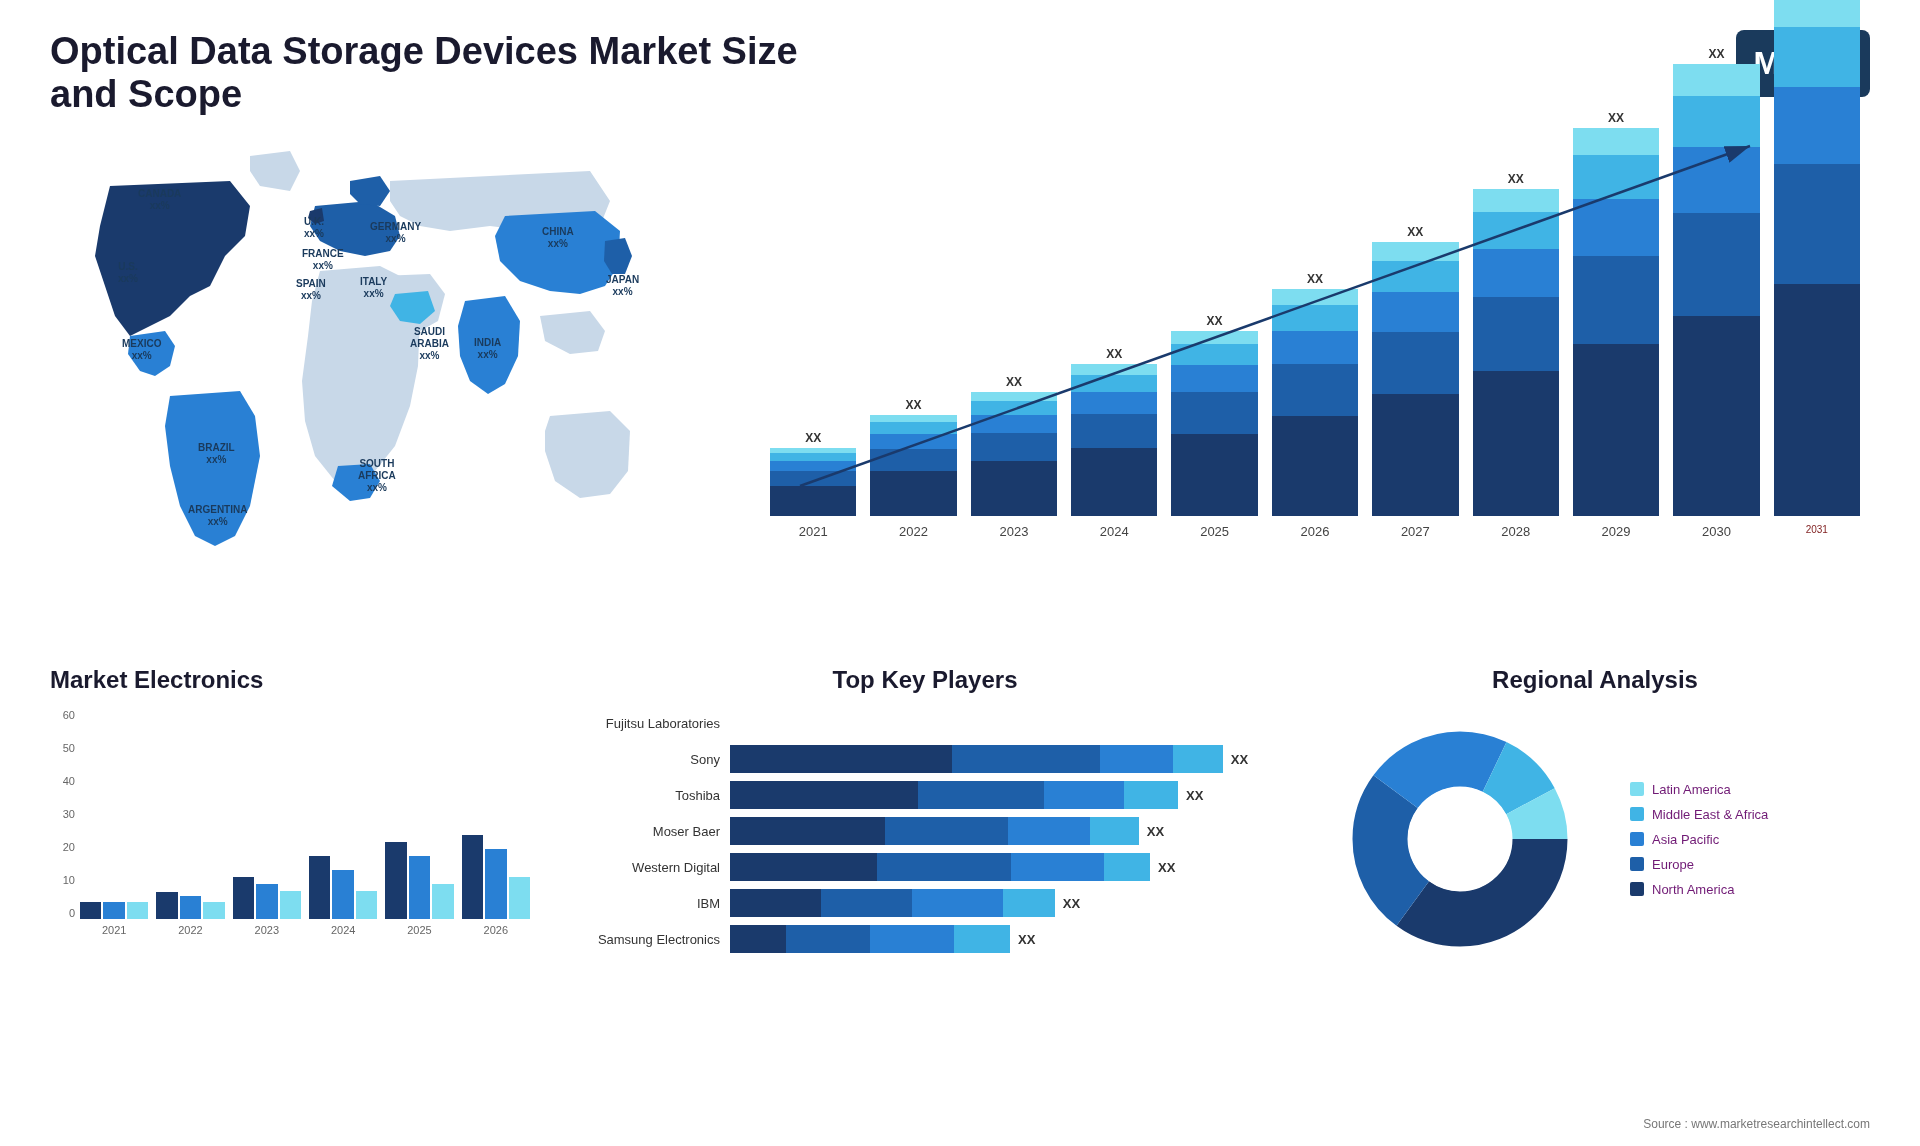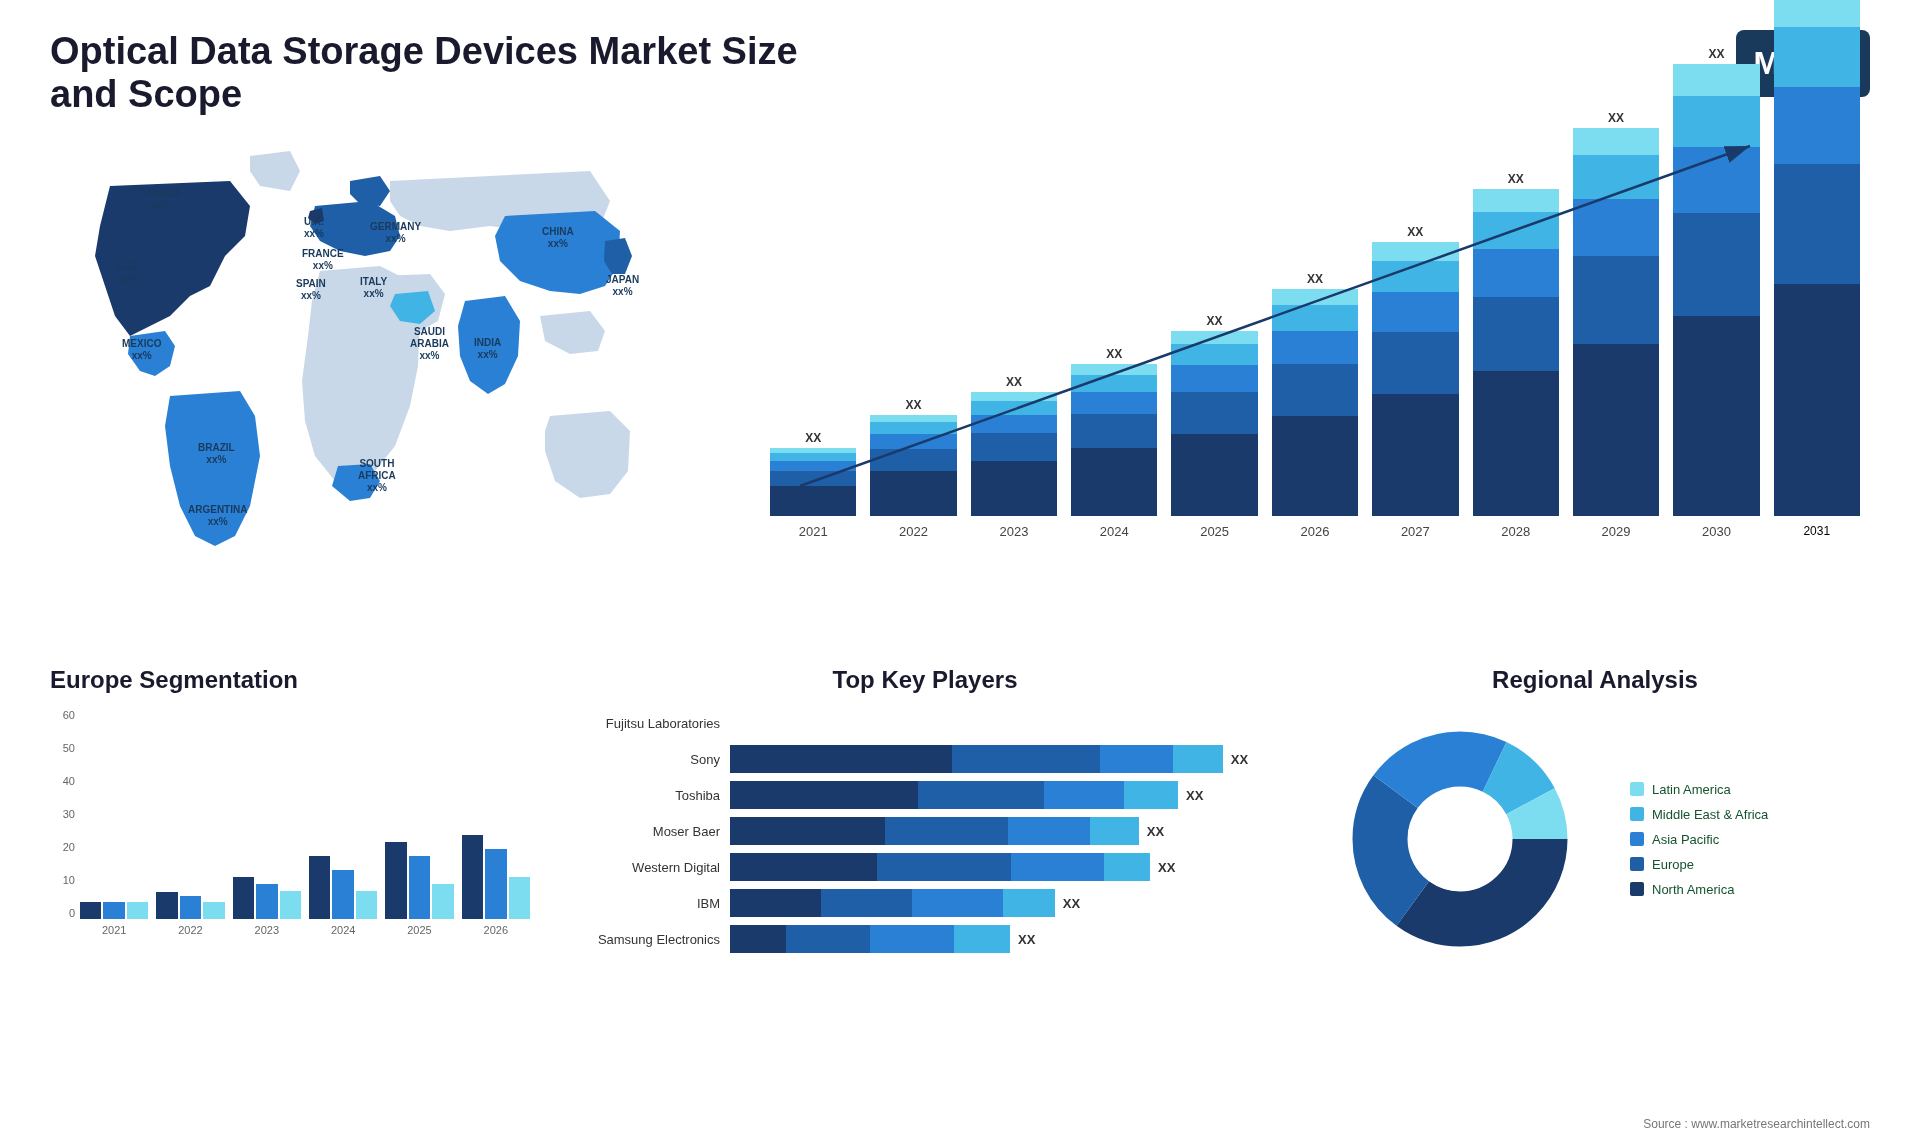--- a/index.html
+++ b/index.html
@@ -178,21 +178,21 @@
     .regional-legend {
       display: flex;
       flex-direction: column;
       gap: 10px;
     }
     .reg-legend-item {
       display: flex;
       align-items: center;
       gap: 8px;
       font-size: 13px;
-      color: #14532d;
+      color: #701a75;
     }
     .reg-legend-dot {
       width: 14px;
       height: 14px;
       border-radius: 2px;
       flex-shrink: 0;
     }
 
     
     .source-text {
@@ -422,29 +422,29 @@
         <span style="flex:1;text-align:center;font-size:13px;color:#444;">2021</span>
         <span style="flex:1;text-align:center;font-size:13px;color:#444;">2022</span>
         <span style="flex:1;text-align:center;font-size:13px;color:#444;">2023</span>
         <span style="flex:1;text-align:center;font-size:13px;color:#444;">2024</span>
         <span style="flex:1;text-align:center;font-size:13px;color:#444;">2025</span>
         <span style="flex:1;text-align:center;font-size:13px;color:#444;">2026</span>
         <span style="flex:1;text-align:center;font-size:13px;color:#444;">2027</span>
         <span style="flex:1;text-align:center;font-size:13px;color:#444;">2028</span>
         <span style="flex:1;text-align:center;font-size:13px;color:#444;">2029</span>
         <span style="flex:1;text-align:center;font-size:13px;color:#444;">2030</span>
-        <span style="flex:1;text-align:center;font-size:12px;color:#000000;">2031</span>
+        <span style="flex:1;text-align:center;font-size:10px;color:#7f1d1d;">2031</span>
       </div>
     </div>
   </div>
 
   <div class="bottom-section">
 
     <div class="segmentation-section">
-      <h2 class="section-title">Europe Segmentation</h2>
+      <h2 class="section-title">Market Electronics</h2>
       <div class="seg-chart-area">
 
         <div style="position:relative;height:240px;flex:1;">
 
           <div style="position:absolute;left:0;top:0;height:210px;display:flex;flex-direction:column;justify-content:space-between;font-size:11px;color:#666;text-align:right;width:25px;">
             <span>60</span>
             <span>50</span>
             <span>40</span>
             <span>30</span>
             <span>20</span>

